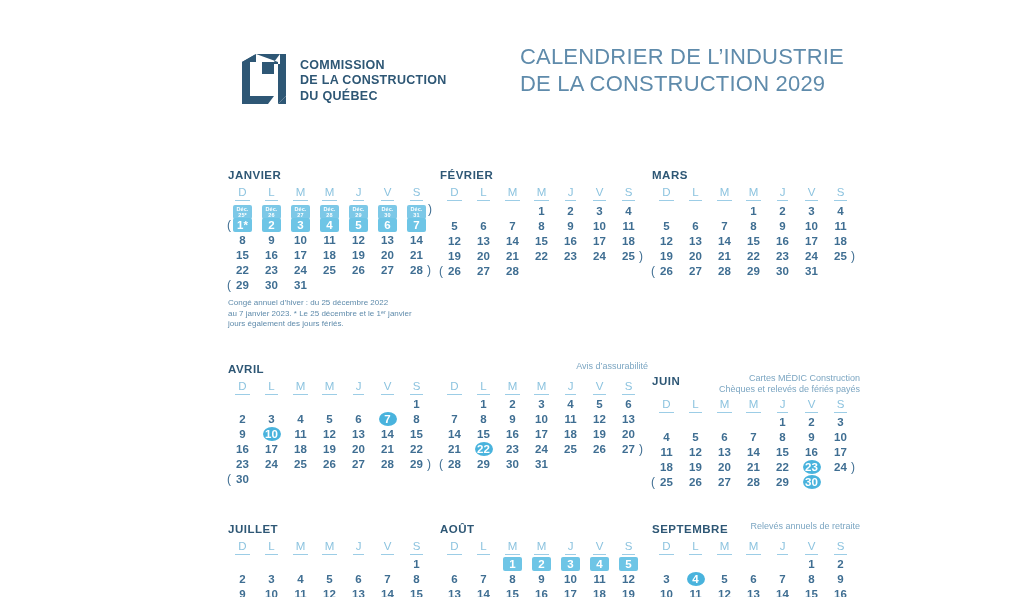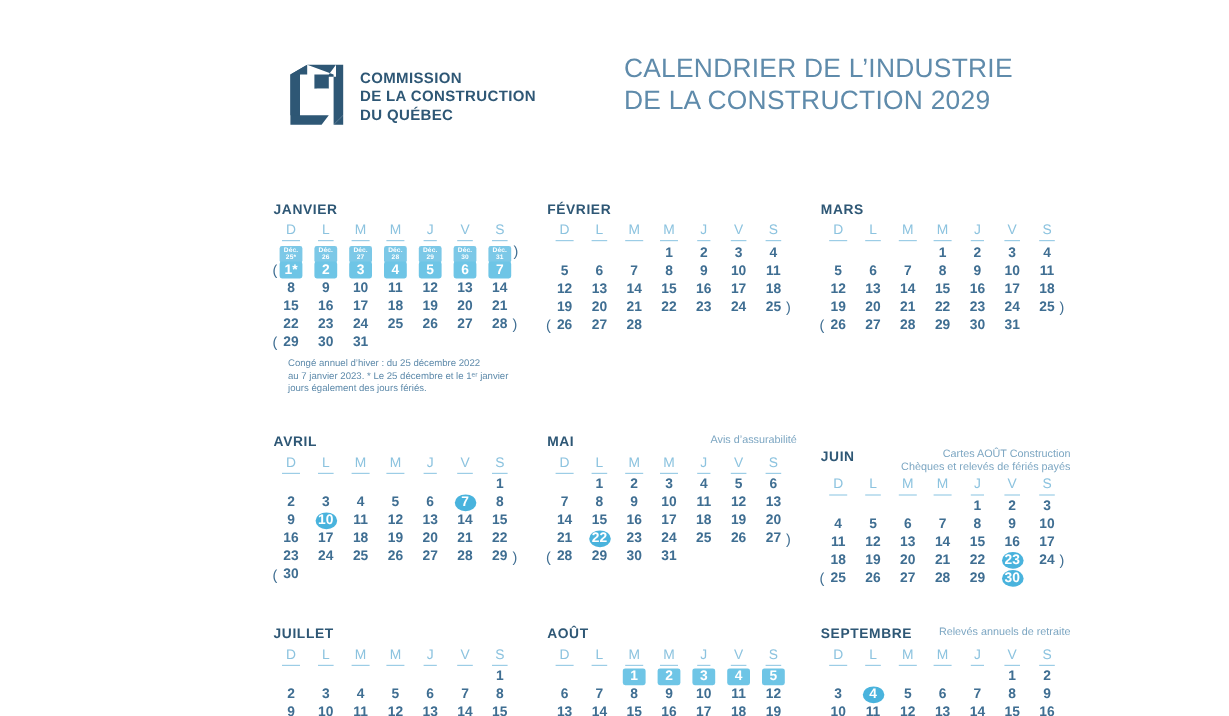--- a/index.html
+++ b/index.html
@@ -62,21 +62,21 @@
 
   
   .cal-wrap {
     position: absolute;
     left: 228px;
     top: 168px;
     width: 640px;
   }
   .cal-row {
     display: flex;
-    gap: 16px;
+    gap: 0px;
   }
   .month {
     width: 212px;
     flex: 0 0 212px;
     position: relative;
     box-sizing: border-box;
     padding-bottom: 4px;
   }
   .month-head {
     position: relative;
@@ -207,21 +207,21 @@
   }
 
   
   .footnote {
     margin-top: 6px;
     font-size: 8px;
     line-height: 10.5px;
     color: #5f8bab;
     width: 200px;
   }
-  .footnote div { white-space: nowrap; margin-left: 12px; }
+  .footnote div { white-space: nowrap; }
 
   .row-gap { height: 28px; }
 </style>
 </head>
 <body>
 
 <div class="header">
 
   <div class="brand">
     <svg class="logo-mark" viewBox="0 0 58 54">
@@ -496,21 +496,20 @@
           <div class="cell"><span class="num">27</span></div>
           <div class="cell"><span class="num">28</span></div>
           <div class="cell"><span class="num">29</span><span class="paren-close">)</span></div>
         </div>
         <div class="week">
           <div class="cell"><span class="paren-open">(</span><span class="num">30</span></div>
         </div>
       </div>
       <div class="month">
         <div class="month-head">
-          <div class="month-name">MAI</div>
           <div class="month-notes">
             <div>Avis d’assurabilité</div>
           </div>
         </div>
         <div class="dow-row">
           <div class="dow"><span>D</span></div>
           <div class="dow"><span>L</span></div>
           <div class="dow"><span>M</span></div>
           <div class="dow"><span>M</span></div>
           <div class="dow"><span>J</span></div>
@@ -557,21 +556,21 @@
           <div class="cell"><span class="paren-open">(</span><span class="num">28</span></div>
           <div class="cell"><span class="num">29</span></div>
           <div class="cell"><span class="num">30</span></div>
           <div class="cell"><span class="num">31</span></div>
         </div>
       </div>
       <div class="month has2notes">
         <div class="month-head">
           <div class="month-name">JUIN</div>
           <div class="month-notes">
-            <div>Cartes AOÛT Construction</div>
+            <div>Cartes MÉDIC Construction</div>
             <div>Chèques et relevés de fériés payés</div>
           </div>
         </div>
         <div class="dow-row">
           <div class="dow"><span>D</span></div>
           <div class="dow"><span>L</span></div>
           <div class="dow"><span>M</span></div>
           <div class="dow"><span>M</span></div>
           <div class="dow"><span>J</span></div>
           <div class="dow"><span>V</span></div>

